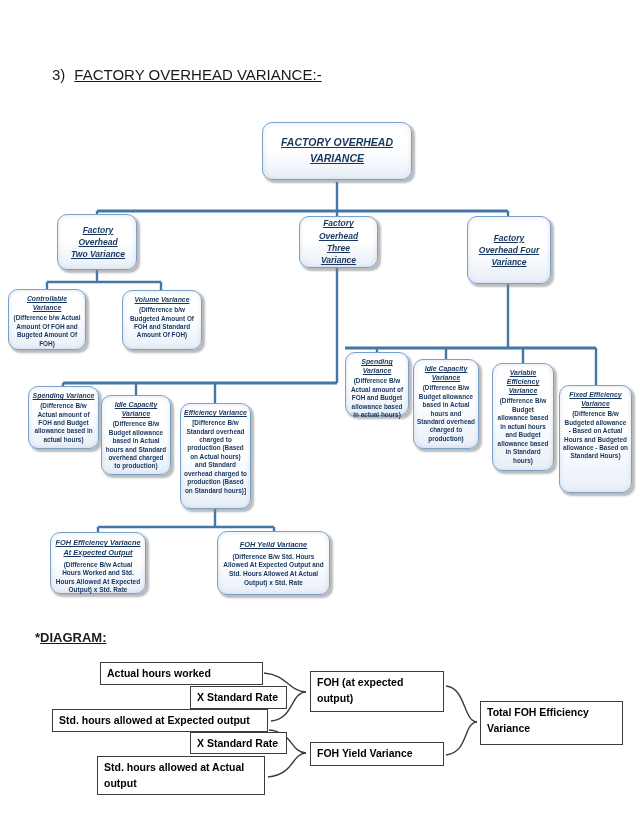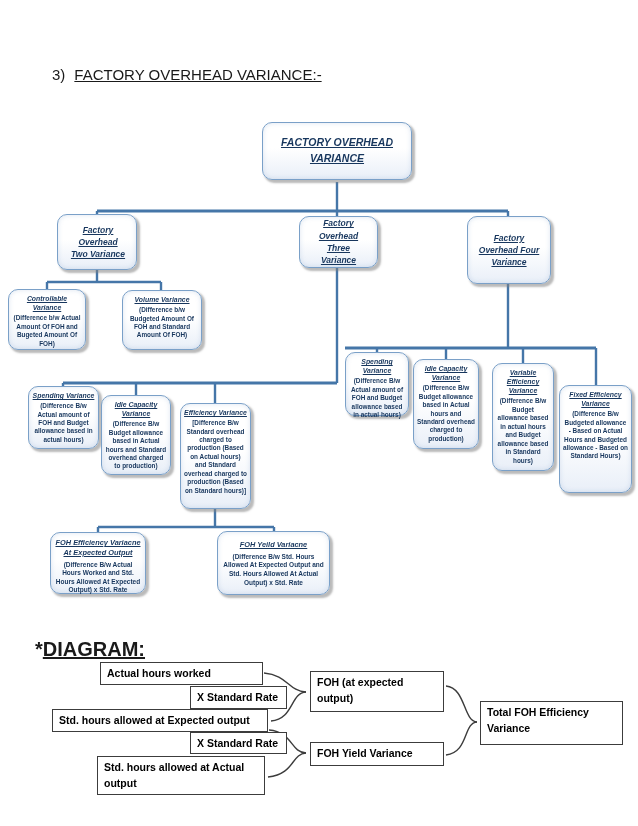--- a/index.html
+++ b/index.html
@@ -2,21 +2,21 @@
 <html><head>
 <meta charset="utf-8">
 <style>
   * { margin:0; padding:0; box-sizing:border-box; }
   html,body { background:#ffffff; }
   .page { position:relative; width:638px; height:826px; background:#ffffff; overflow:hidden;
           font-family:"Liberation Sans", sans-serif; }
   .doc-title { position:absolute; left:52px; top:66px; font-size:15px; font-weight:normal; color:#1a1a1a; }
   .doc-title .num { text-decoration:none; margin-right:9px; }
   .doc-title .txt { text-decoration:underline; }
-  .diagram-heading { position:absolute; left:35px; top:630px; font-size:20px; font-weight:bold; color:#1a1a1a;margin-top:8px; }
+  .diagram-heading { position:absolute; left:35px; top:630px; font-size:13px; font-weight:bold; color:#1a1a1a; }
   .diagram-heading .txt { text-decoration:underline; }
   svg.connectors { position:absolute; left:0; top:0; width:638px; height:826px; }
 
   
   .obox { position:absolute; border:1.5px solid #7aa0c8; border-radius:10px;
           background:linear-gradient(180deg,#ffffff 45%, #e9eff8 100%);
           box-shadow: 2.5px 2.5px 2px rgba(130,130,130,.55), inset 0 0 5px rgba(130,160,200,.28);
           color:#17365d; font-weight:bold; text-align:center; }
   .obox .t { font-style:italic; text-decoration:underline; }
   .obox .d { margin-top:2px; }

